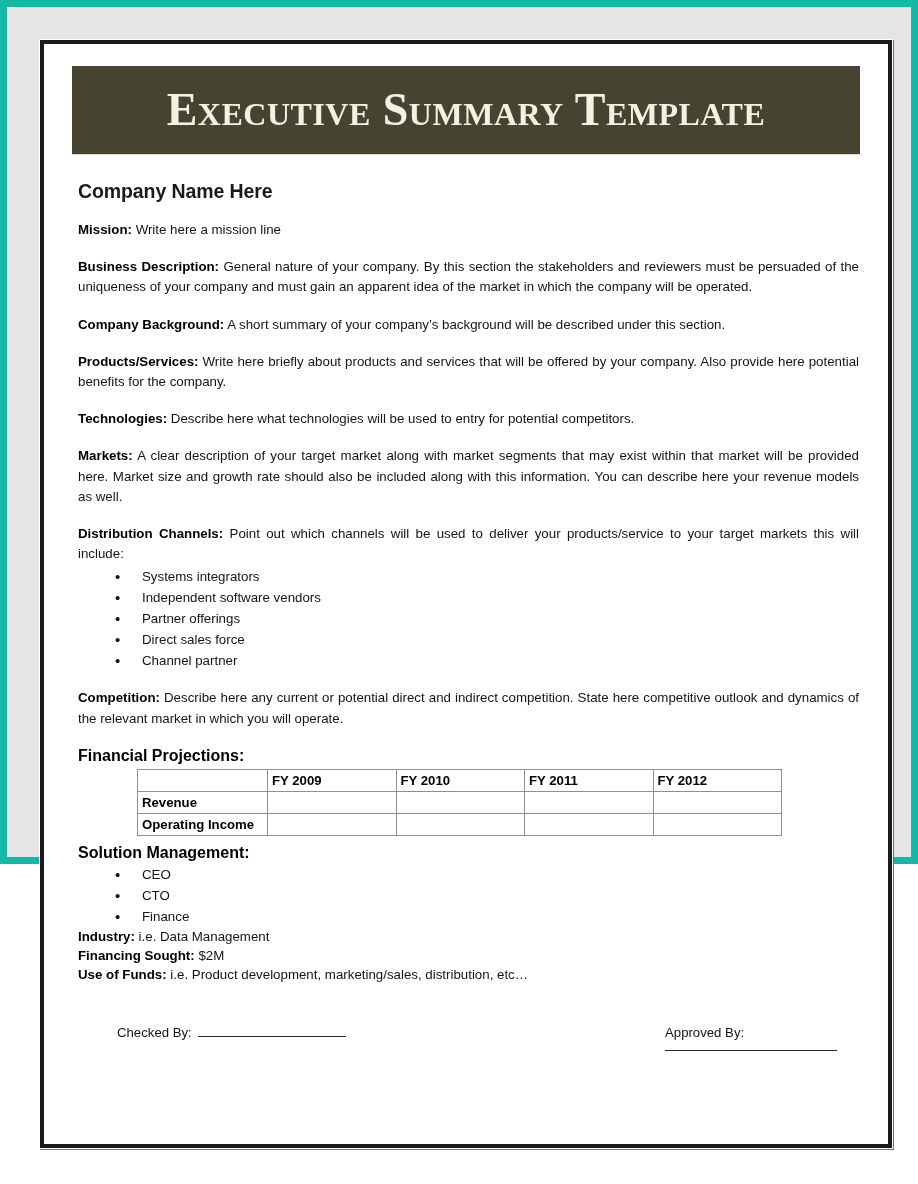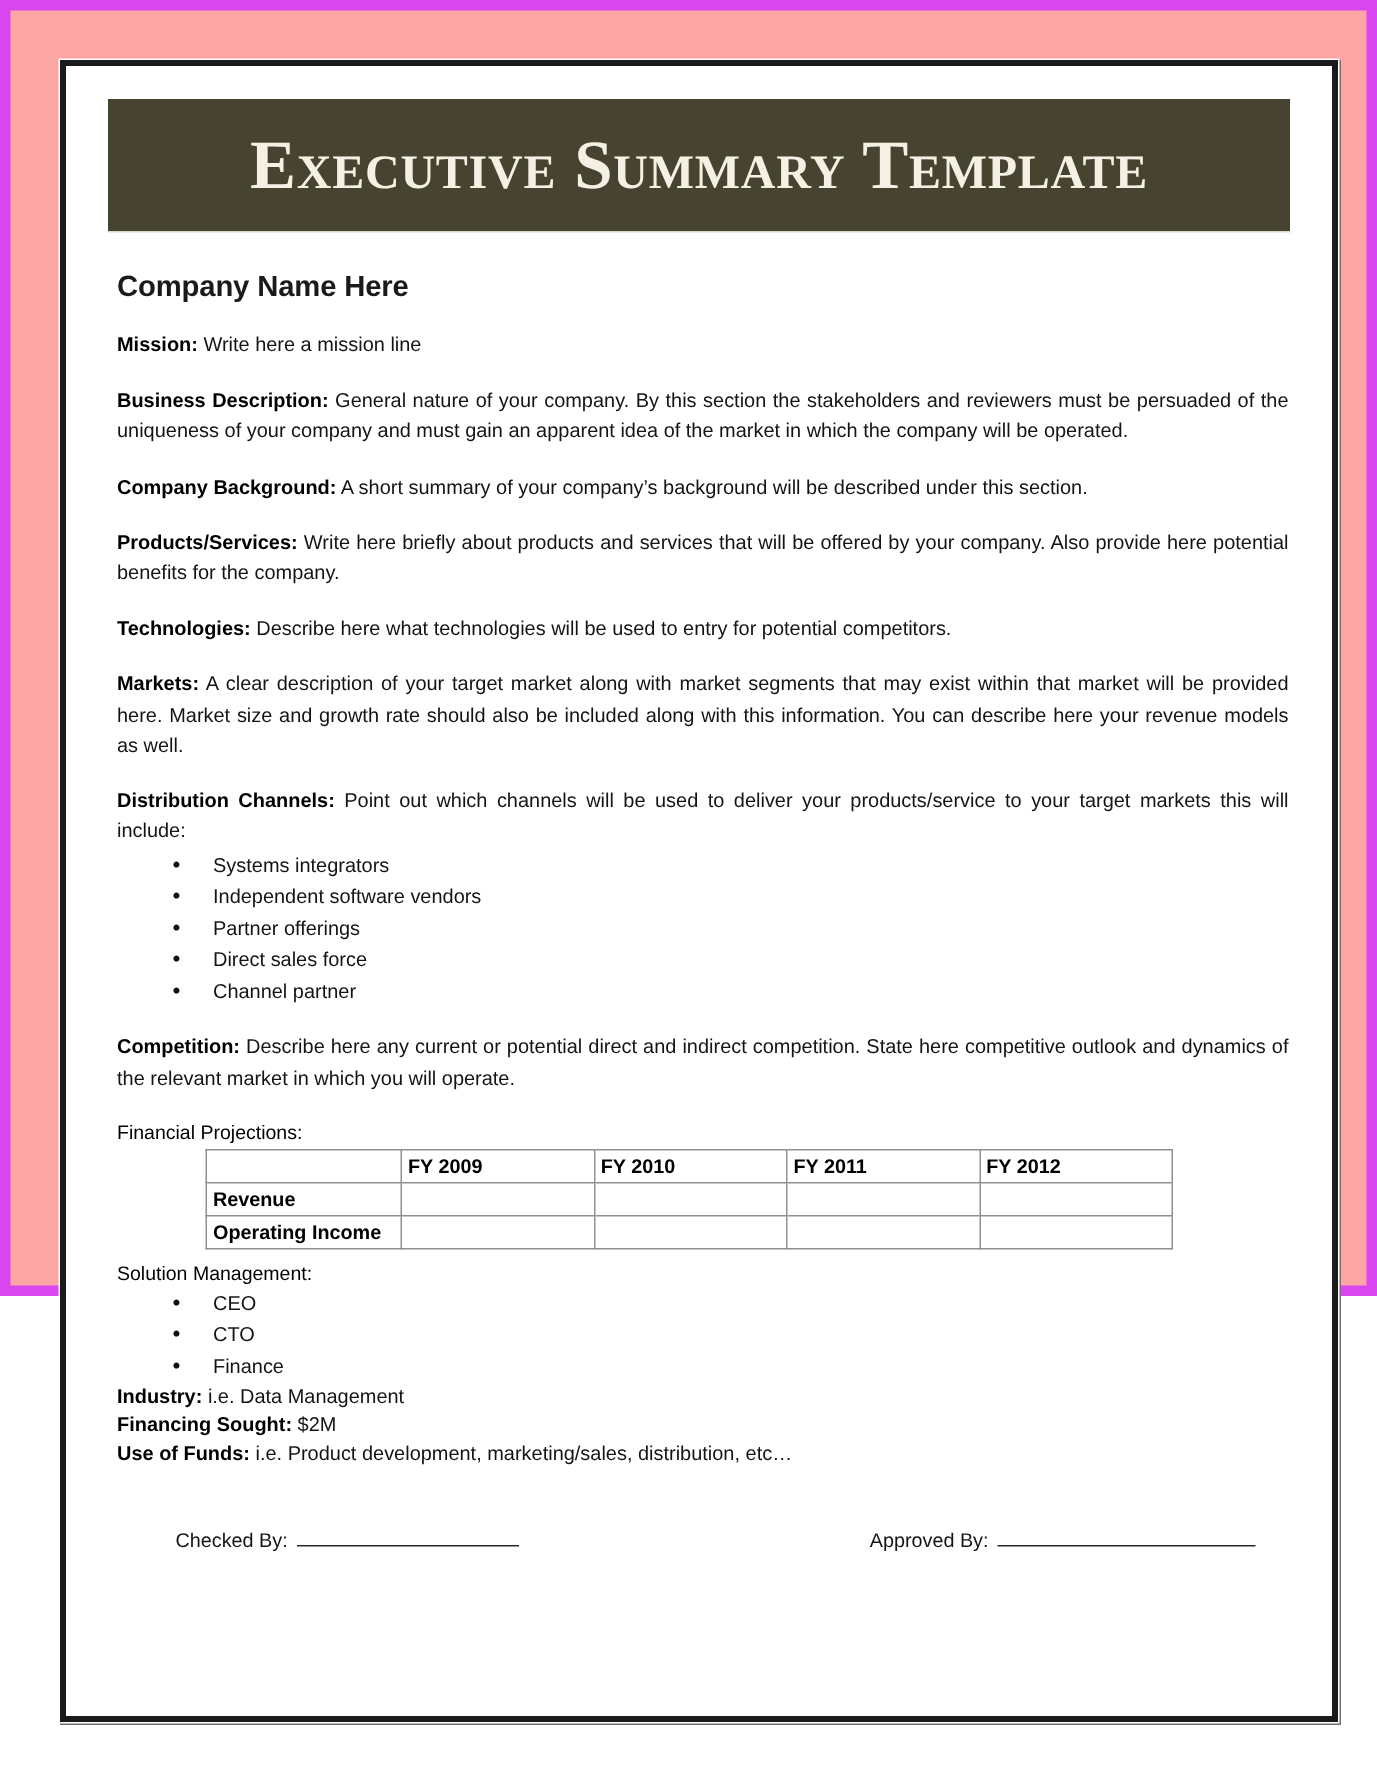--- a/index.html
+++ b/index.html
@@ -14,22 +14,22 @@
     font-family: "Liberation Sans", sans-serif;
     overflow: hidden;
   }
 
   
   #outer-frame {
     position: absolute;
     left: 0; top: 0;
     width: 918px;
     height: 864px;
-    border: 7px solid #d946ef;
-    background: #fca5a5;
+    border: 7px solid #14b8a6;
+    background: #e5e5e5;
   }
 
   
   #page-area {
     position: absolute;
     left: 33px;
     top: 33px;
     width: 852px;
     height: 1108px;
     background: #ffffff;
@@ -108,22 +108,22 @@
   ul.bullets li::before {
     content: "\2022";
     position: absolute;
     left: 40px;
     top: -1px;
     font-size: 15px;
     color: #111;
   }
 
   .section-label {
-    font-size: 13px;
-    font-weight: normal;
+    font-size: 16px;
+    font-weight: bold;
     color: #000;
     margin: 18px 0 0 3px;
   }
   .section-label.nogap { margin-top: 8px; }
 
   
   .fin-table-wrap {
     margin: 4px 0 0 62px;
     width: 645px;
   }
@@ -157,21 +157,21 @@
 
   
   .sign-row {
     display: flex;
     margin: 40px 0 0 0;
     padding: 0 22px 0 42px;
     font-size: 13.2px;
     color: #141414;
   }
   .sign-item { display: flex; align-items: baseline; white-space: nowrap; }
-  .sign-item.right { margin-left: auto; }
+  .sign-item.right { margin-left: auto; flex-direction: column; }
   .sign-rule {
     display: inline-block;
     border-bottom: 1.6px solid #2a2a2a;
     margin-left: 6px;
     height: 11px;
   }
   .sign-rule.w1 { width: 148px; }
   .sign-rule.w2 { width: 172px; }
 </style>
 </head>

